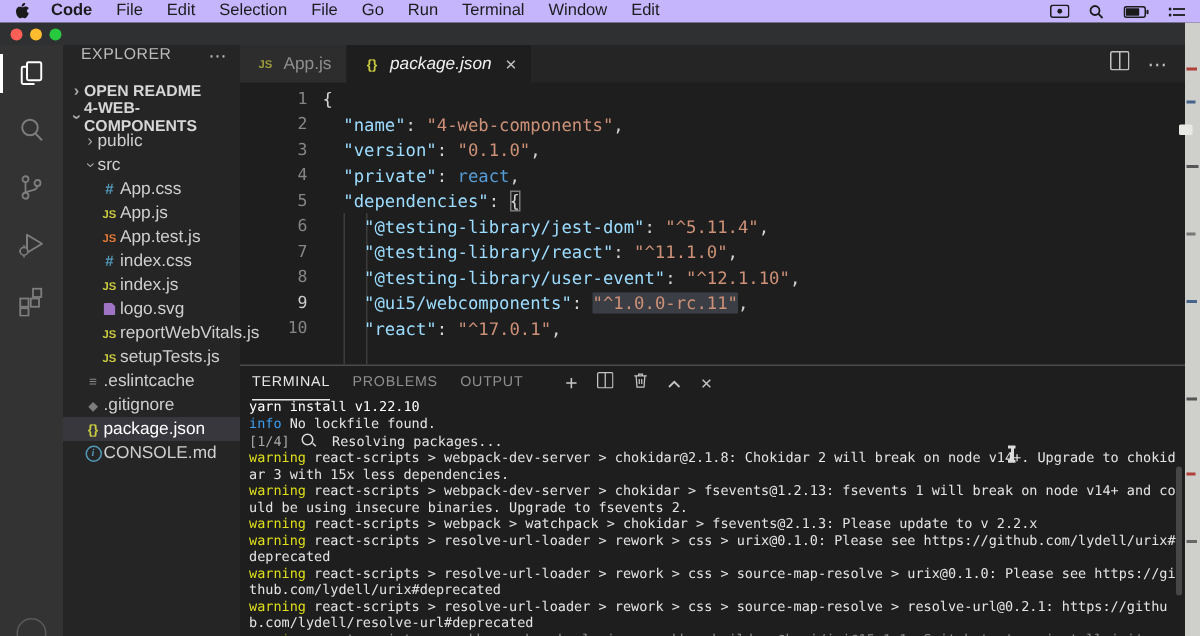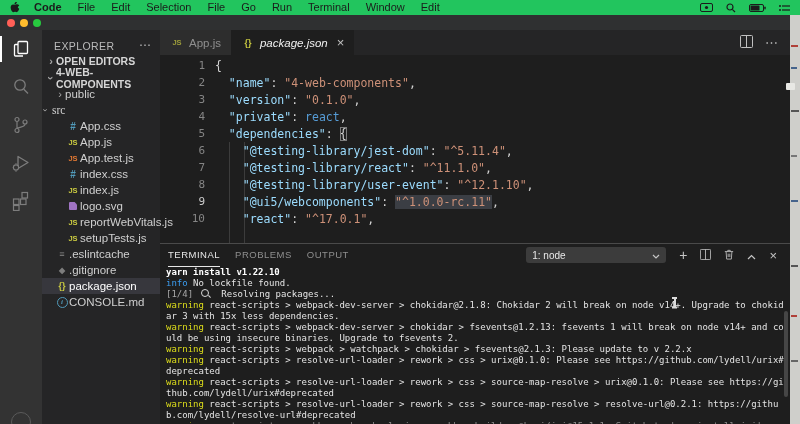--- a/index.html
+++ b/index.html
@@ -1,40 +1,40 @@
 <!DOCTYPE html>
 <html><head>
 <meta charset="utf-8">
 <style>
   html,body{margin:0;padding:0}
   body{width:800px;height:424px;position:relative;overflow:hidden;background:#1e1e1e;
        font-family:"Liberation Sans",sans-serif;-webkit-font-smoothing:antialiased}
   
-  .menubar{position:absolute;left:0;top:0;width:800px;height:15px;background:#22c55e;
+  .menubar{position:absolute;left:0;top:0;width:800px;height:15px;background:#c4b5fd;
            display:flex;align-items:center;font-size:11px;color:#1b1b1b;z-index:30}
   .apple{width:10px;height:11px;margin:0 6px 0 10px;display:flex;align-items:center}
   .menu-item{padding:0 8px;line-height:15px;white-space:nowrap}
   .menu-item.first{font-weight:bold}
   .menu-status{margin-left:auto;display:flex;align-items:center;gap:13px;padding-right:10px}
   .menu-status svg{display:block}
   
   .titlebar{position:absolute;left:0;top:15px;width:790px;height:15px;background:#2f3031;
             display:flex;align-items:center;z-index:25}
   .lights{display:flex;gap:5px;margin-left:7px}
   .light{width:8px;height:8px;border-radius:50%}
   .title-text{position:absolute;left:0;right:0;text-align:center;font-size:10.5px;color:#9a9a9a}
   
   .activitybar{position:absolute;left:0;top:30px;width:42px;height:394px;background:#333333;z-index:20}
   .act-item{width:42px;height:38px;display:flex;align-items:center;justify-content:center;position:relative}
   .act-item.active::before{content:"";position:absolute;left:0;top:6px;bottom:6px;width:2px;background:#ffffff}
   .act-item svg{display:block}
   .account-circle{position:absolute;left:11px;bottom:-8px;width:18px;height:18px;border:1.5px solid #5a5a5a;border-radius:50%}
   
   .sidebar{position:absolute;left:42px;top:30px;width:118px;height:394px;background:#252526;color:#cccccc;z-index:15}
-  .sb-header{height:22px;display:flex;align-items:flex-end;padding:0 8px 0 12px;font-size:10.5px;letter-spacing:.4px;color:#bbbbbb}
+  .sb-header{height:22px;display:flex;align-items:flex-start;padding:0 8px 0 12px;font-size:10.5px;letter-spacing:.4px;color:#bbbbbb}
   .sb-header .more{margin-left:auto;color:#bbbbbb;font-size:12px;letter-spacing:1px}
   .sb-section{height:17px;display:flex;align-items:center;font-size:10.5px;font-weight:bold;color:#d6d6d6;padding-left:4px}
   .chev{display:inline-block;width:10px;color:#a8a8a8;font-size:11px;text-align:center;flex:0 0 10px}
   .chev.down{transform:rotate(90deg)}
   .tree-row{height:16px;display:flex;align-items:center;font-size:11.5px;color:#cfcfcf;white-space:nowrap}
   .tree-row.selected{background:#37373d;color:#ffffff}
   .fi{display:inline-flex;width:14px;flex:0 0 14px;justify-content:center;align-items:center;
       font-family:"Liberation Sans",sans-serif;font-weight:bold}
   .fi-js{color:#cbcb41;font-size:7.5px}
   .fi-jst{color:#e37933;font-size:7.5px}
@@ -76,21 +76,21 @@
   .panel-tab{font-size:9.5px;letter-spacing:.5px;color:#8f8f8f;margin-right:15px;height:22px;display:flex;align-items:center}
   .panel-tab.active{color:#e7e7e7;border-bottom:1px solid #e7e7e7}
   .shell-select{margin-left:auto;width:128px;height:16px;background:#3c3c3c;border-radius:3px;
                 display:flex;align-items:center;font-size:10px;color:#e8e8e8;padding:0 6px;justify-content:space-between}
   .panel-actions{display:flex;align-items:center;gap:13px;padding:0 13px;color:#c5c5c5}
   .panel-actions .glyph{font-size:12px;line-height:1}
   .term{position:absolute;left:6px;top:23px;width:619px;height:157px;overflow:hidden;
         font-family:"DejaVu Sans Mono",monospace;font-size:9px;line-height:11px;color:#e4e4e4;
         white-space:pre-wrap;word-break:break-all}
   .t-line{min-height:11px}
-  .t-bold{font-weight:bold;color:#ffffff}
+  .t-bold{font-weight:normal;color:#ffffff}
   .t-warning{color:#dfdf1b}
   .t-info{color:#3b9df0}
   .t-step{color:#a8a8a8}
   .t-dim{opacity:.55}
   .mag{display:inline-block;width:6px;height:6px;border:1px solid #d8d8d8;border-radius:50%;position:relative;margin:0 2px}
   .mag::after{content:"";position:absolute;width:3px;height:1px;background:#d8d8d8;transform:rotate(45deg);right:-3px;bottom:-1px}
   .term-scrollbar{position:absolute;right:2px;top:67px;width:4px;height:86px;background:#464646;border-radius:2px}
   
   .ibeam{position:absolute;left:671px;top:297px;width:7px;height:12px;z-index:40}
   .ibeam::before{content:"";position:absolute;left:3px;top:1px;bottom:1px;width:1.5px;background:#dcdcdc}
@@ -208,32 +208,32 @@
   <div class="account-circle"></div>
 </div>
 
 <div class="sidebar">
   <div class="sb-header">
     <span>EXPLORER</span>
     <span class="more">⋯</span>
   </div>
   <div class="sb-section">
     <span class="chev">›</span>
-    <span>OPEN EDITORS</span>
+    <span>OPEN README</span>
   </div>
   <div class="sb-section">
     <span class="chev down">›</span>
     <span>4-WEB-COMPONENTS</span>
   </div>
   <div id="tree">
       <div class="tree-row" style="padding-left: 13px;">
         <span class="chev">›</span>
         <span>public</span>
       </div>
-      <div class="tree-row" style=" font-family: Liberation Serif, serif;">
+      <div class="tree-row" style="padding-left: 13px;">
         <span class="chev down">›</span>
         <span>src</span>
       </div>
       <div class="tree-row" style="padding-left: 24px;">
         <span class="fi fi-css">#</span>
         <span>App.css</span>
       </div>
       <div class="tree-row" style="padding-left: 24px;">
         <span class="fi fi-js">JS</span>
         <span>App.js</span>
@@ -323,26 +323,20 @@
     </div>
 </div>
 
 <div class="panel">
   <div class="panel-header">
     <div id="panel-tabs" style="display:flex">
         <div class="panel-tab active">TERMINAL</div>
         <div class="panel-tab">PROBLEMS</div>
         <div class="panel-tab">OUTPUT</div>
       </div>
-    <div class="shell-select">
-      <span>1: node</span>
-      <span><svg width="8" height="5" viewBox="0 0 8 5">
-            <path d="M1 1l3 3 3-3" fill="none" stroke="#c5c5c5" stroke-width="1.2"></path>
-          </svg></span>
-    </div>
     <div class="panel-actions">
       <span class="glyph" style="font-size:14px">+</span>
       <span><svg width="11" height="11" viewBox="0 0 13 13">
             <rect x="0.5" y="0.5" width="12" height="12" rx="1" fill="none" stroke="#c5c5c5"></rect>
             <path d="M6.5 0.5v12" stroke="#c5c5c5"></path>
           </svg></span>
       <span><svg width="10" height="11" viewBox="0 0 12 13">
             <path d="M1 3h10M4.5 3V1.5h3V3" fill="none" stroke="#c5c5c5"></path>
             <path d="M2.5 3l.7 9h5.6l.7-9" fill="none" stroke="#c5c5c5"></path>
             <path d="M5 5.5v4M7 5.5v4" stroke="#c5c5c5"></path>

